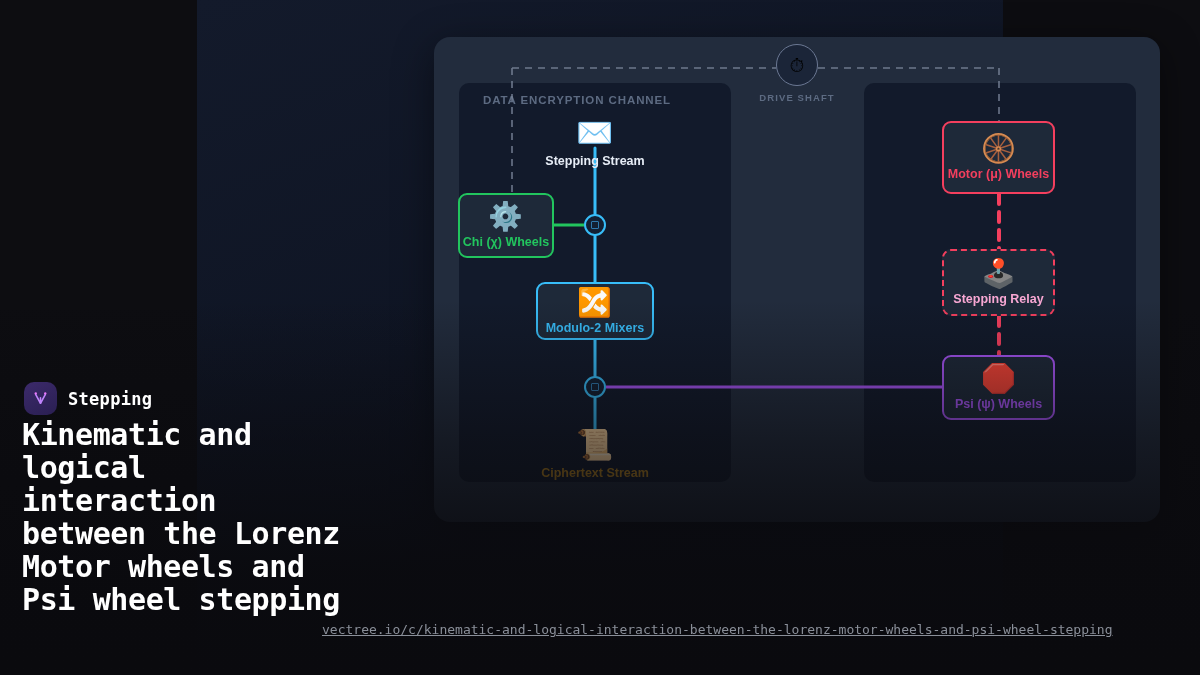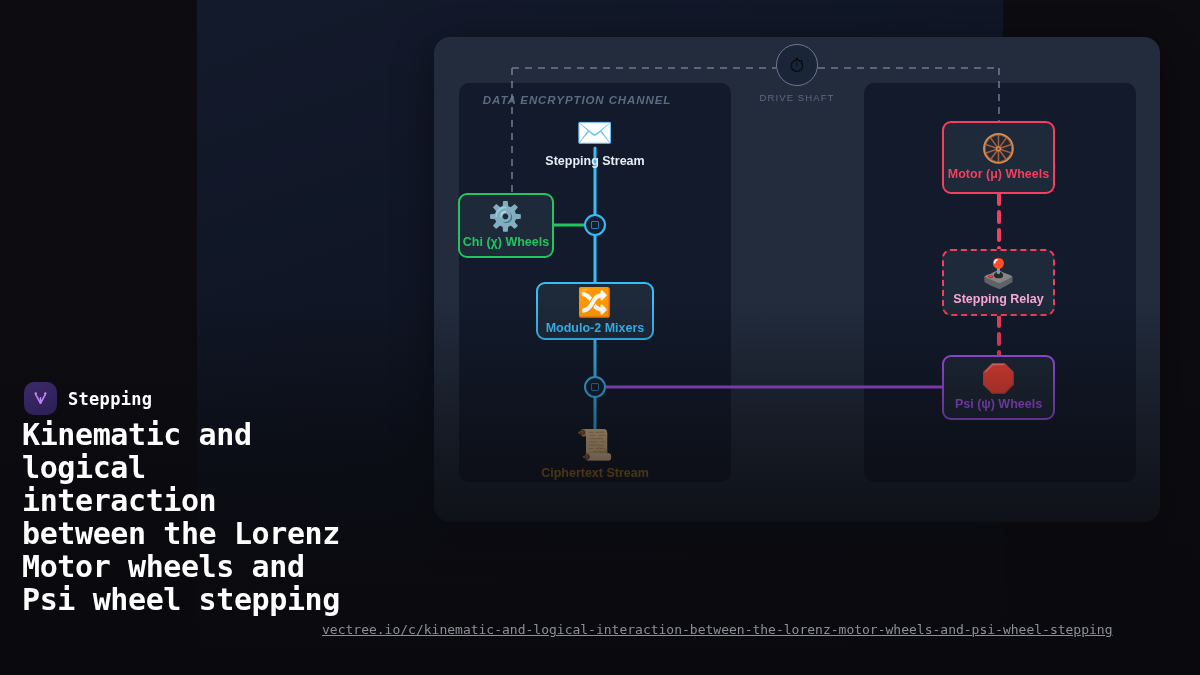--- a/index.html
+++ b/index.html
@@ -25,40 +25,40 @@
 
   
   .group {
     position:absolute; background:#121a2b; border-radius:10px;
   }
   #group-left  { left:262px; top:83px; width:272px; height:399px; }
   #group-right { left:667px; top:83px; width:272px; height:399px; }
   .group-title {
     position:absolute; top:94px; width:236px; text-align:center;
     font-size:11.5px; font-weight:700; letter-spacing:.9px;
-    color:#5d6b82; white-space:nowrap;font-style:italic;
+    color:#5d6b82; white-space:nowrap;
   }
   #group-left-title  { left:262px; }
   #group-right-title { left:667px; }
 
   
   svg.layer { position:absolute; left:0; top:0; width:1200px; height:675px;
               overflow:visible; pointer-events:none; }
 
   
   #drive-hub {
     position:absolute; left:579px; top:44px; width:42px; height:42px;
     border:1.4px solid #6b7893; border-radius:50%;
     background:#1b2538;
     display:flex; align-items:center; justify-content:center;
     font-size:19px; line-height:1;
   }
   #drive-hub-label {
     position:absolute; left:520px; top:92px; width:160px; text-align:center;
-    font-size:9.5px; font-weight:400; letter-spacing:1.1px; color:#5d6b82;
+    font-size:9.5px; font-weight:700; letter-spacing:1.1px; color:#5d6b82;
   }
 
   
   .plainnode { position:absolute; width:150px; text-align:center; }
   .plainnode .emoji { font-size:30px; line-height:34px; display:block; }
   .plainnode .lbl { display:block; margin-top:4px; font-size:12.5px; font-weight:700; }
 
   #node-plaintext  { left:323px; top:116px; }
   #node-plaintext .lbl { color:#e7edf6; }
   #node-ciphertext { left:323px; top:428px; }

